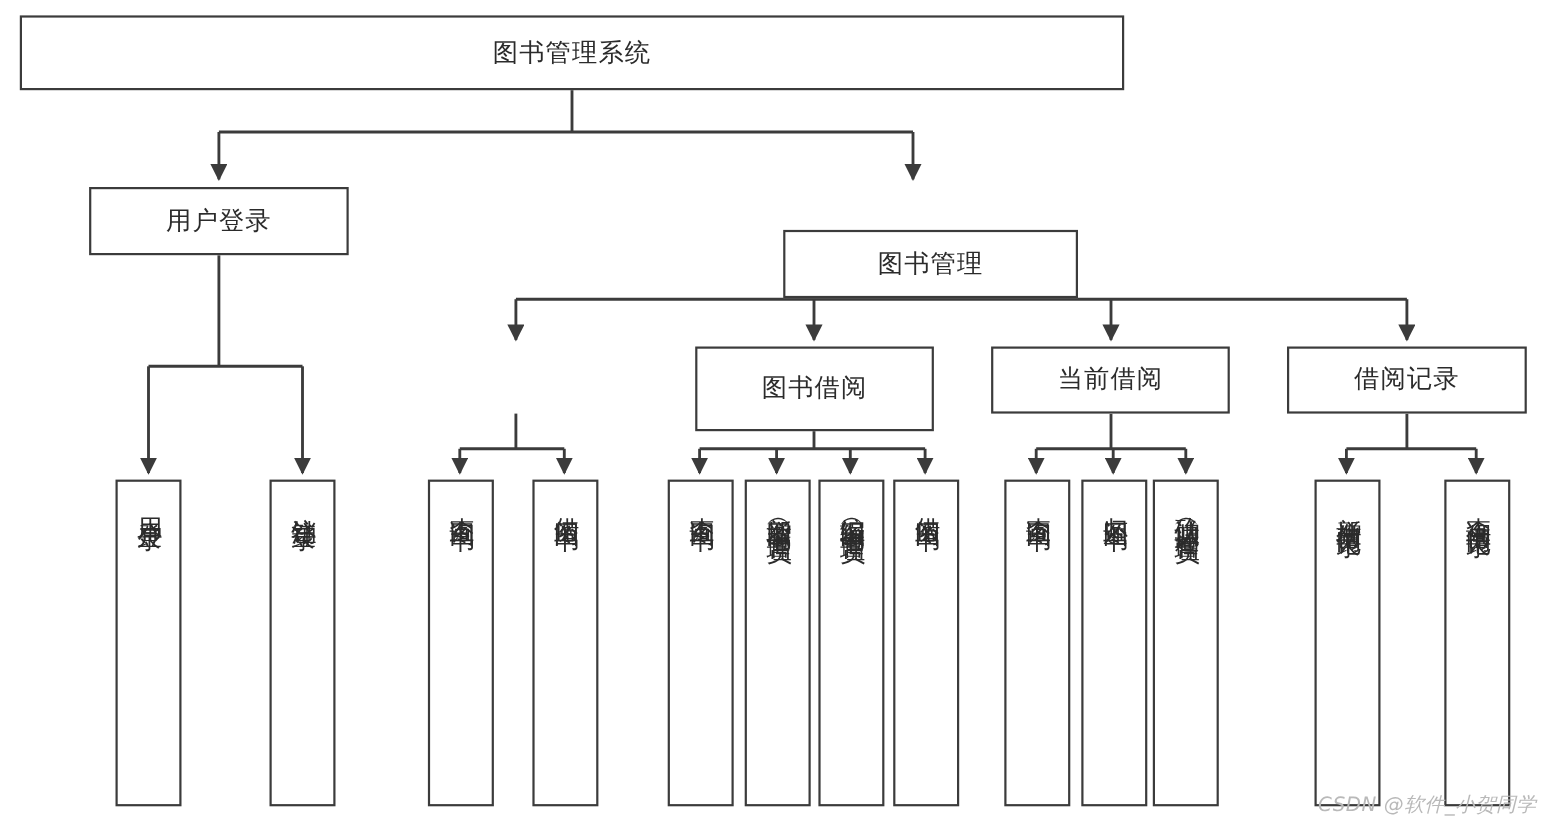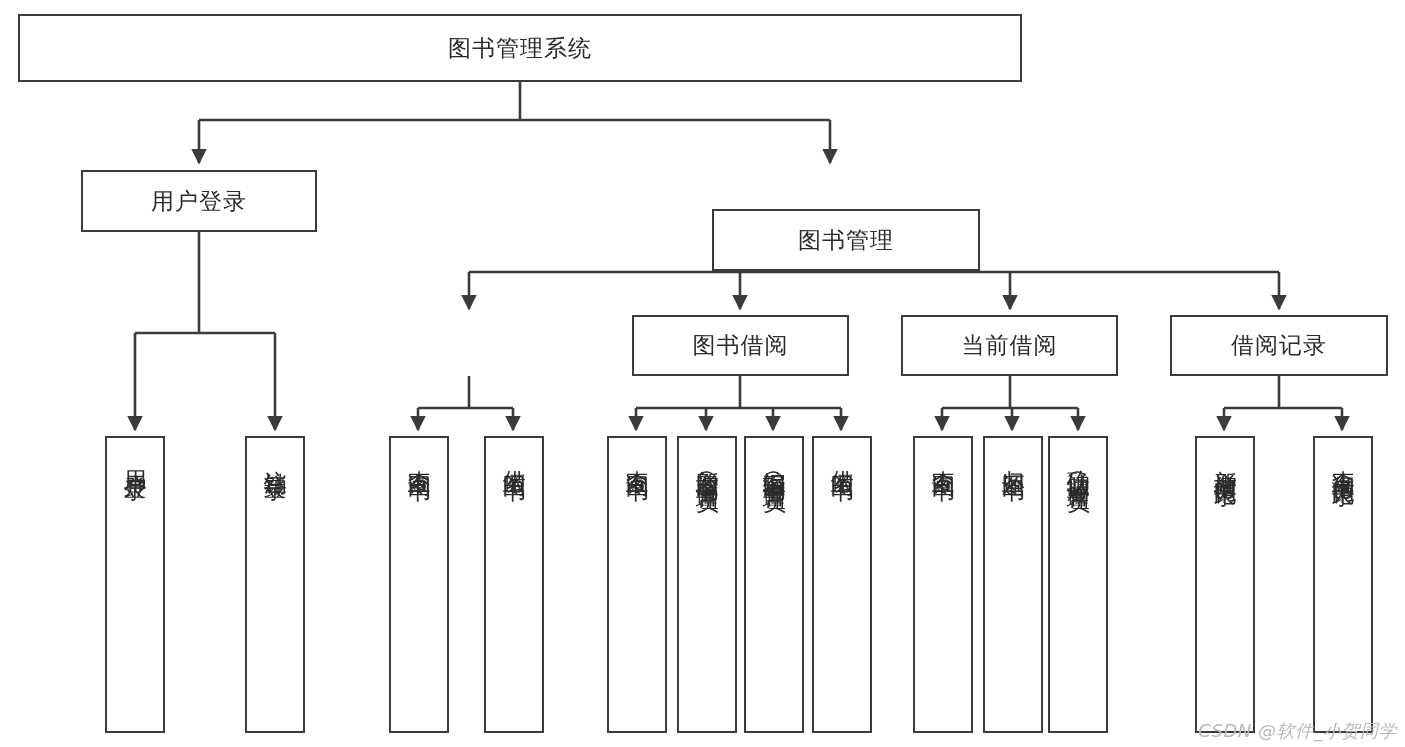--- a/index.html
+++ b/index.html
@@ -126,21 +126,21 @@
     <span class="label">图书管理系统</span>
   </div>
 
   <div class="node" style="left:81px; top:170px; width:236px; height:62px;">
     <span class="label">用户登录</span>
   </div>
   <div class="node" style="left:712px; top:170px; width:268px; height:62px;margin-top:39px;">
     <span class="label">图书管理</span>
   </div>
 
-  <div class="node" style="left:632px; top:315px; width:217px; height:61px;">
+  <div class="node" style="left:632px; top:315px; width:217px; height:77px;">
     <span class="label">图书借阅</span>
   </div>
   <div class="node" style="left:1170px; top:315px; width:218px; height:61px;">
     <span class="label">借阅记录</span>
   </div>
   <div class="node" style="left:901px; top:315px; width:217px; height:61px;">
     <span class="label">当前借阅</span>
   </div>
 
   <div class="node vertical" style="left:105px; top:436px; width:60px; height:297px;">

